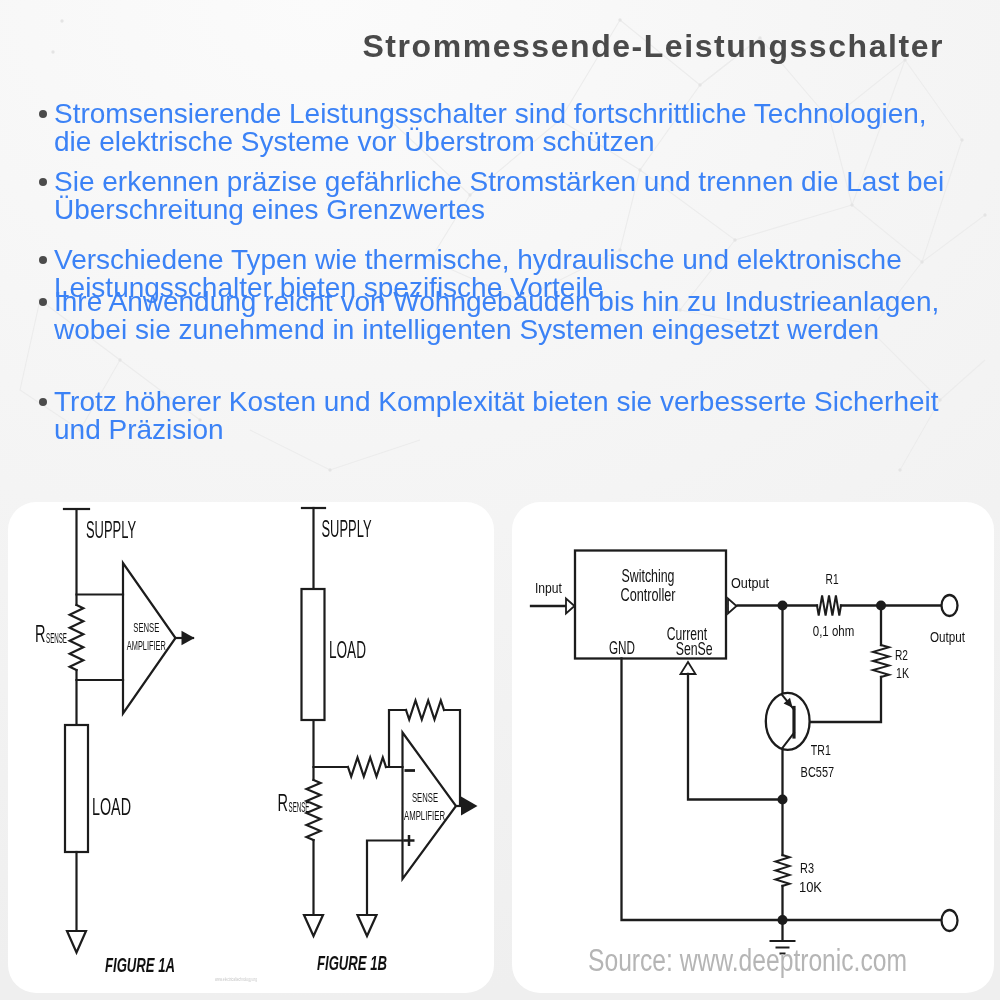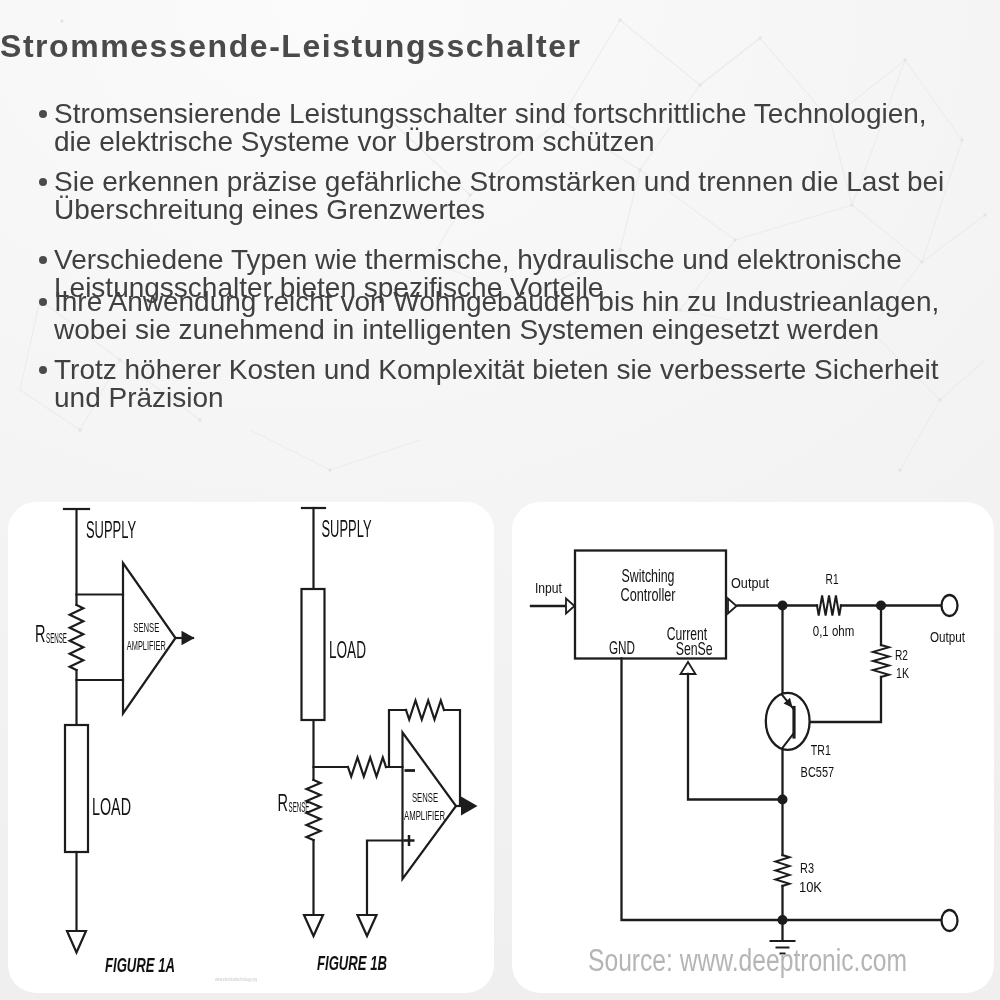--- a/index.html
+++ b/index.html
@@ -1,22 +1,22 @@
 <!DOCTYPE html>
 <html><head><meta charset="utf-8">
 <style>
   html,body{margin:0;padding:0;}
   body{width:1000px;height:1000px;overflow:hidden;position:relative;
        background:radial-gradient(ellipse 1300px 1000px at 32% 0%, #fbfbfb 0%, #f5f5f5 45%, #efefef 100%);
        font-family:"Liberation Sans",sans-serif;}
   .bg{position:absolute;left:0;top:0;}
-  h1{position:absolute;left:0;top:28px;width:944px;margin:0;text-align:left;
+  h1{position:absolute;left:0;top:28px;width:944px;margin:0;text-align:right;
      font-size:32px;font-weight:700;letter-spacing:1.55px;color:#4a4a4a;}
   .li{position:absolute;left:54px;width:930px;font-size:28px;line-height:28px;
-      color:#404040;letter-spacing:0px;}
+      color:#3b82f6;letter-spacing:0px;}
   .dot{position:absolute;left:-15px;top:10px;width:8px;height:8px;border-radius:50%;
        background:#4b4b4b;}
   .circ{position:absolute;left:0;top:0;}
 </style></head>
 <body>
 <svg class="bg" width="1000" height="1000">
     <path d="M620,20 L700,85 L760,38 L830,120 L905,60 L962,140" stroke="#ececec" stroke-width="1.1" fill="none"></path>
 <path d="M700,85 L640,170 L560,120 L620,20" stroke="#ececec" stroke-width="1.1" fill="none"></path>
 <path d="M830,120 L852,205 L922,262 L962,140" stroke="#ececec" stroke-width="1.1" fill="none"></path>
 <path d="M905,60 L852,205 M760,38 L700,85 M640,170 L735,240 L852,205" stroke="#ececec" stroke-width="1.1" fill="none"></path>
@@ -53,21 +53,21 @@
 <circle cx="900" cy="470" r="1.7" fill="#e4e4e4"></circle>
 <circle cx="53" cy="52" r="1.7" fill="#e4e4e4"></circle>
 <circle cx="62" cy="21" r="1.7" fill="#e4e4e4"></circle>
 <circle cx="61" cy="110" r="1.7" fill="#e4e4e4"></circle>
   </svg>
 <h1>Strommessende-Leistungsschalter</h1>
 <div class="li" style="top:100px"><span class="dot"></span>Stromsensierende Leistungsschalter sind fortschrittliche Technologien,<br>die elektrische Systeme vor Überstrom schützen</div>
 <div class="li" style="top:168px"><span class="dot"></span>Sie erkennen präzise gefährliche Stromstärken und trennen die Last bei<br>Überschreitung eines Grenzwertes</div>
 <div class="li" style="top:246px"><span class="dot"></span>Verschiedene Typen wie thermische, hydraulische und elektronische<br>Leistungsschalter bieten spezifische Vorteile</div>
 <div class="li" style="top:288px"><span class="dot"></span>Ihre Anwendung reicht von Wohngebäuden bis hin zu Industrieanlagen,<br>wobei sie zunehmend in intelligenten Systemen eingesetzt werden</div>
-<div class="li" style="top:356px"><span class="dot"></span>Trotz höherer Kosten und Komplexität bieten sie verbesserte Sicherheit<br>und Präzision</div>
+<div class="li" style="top:388px"><span class="dot"></span>Trotz höherer Kosten und Komplexität bieten sie verbesserte Sicherheit<br>und Präzision</div>
 <svg class="circ" width="1000" height="1000">
 <rect x="8" y="502" width="486" height="491" rx="28" fill="#ffffff"></rect>
 <rect x="512" y="502" width="482" height="491" rx="28" fill="#ffffff"></rect>
 <g stroke="#1c1c1c" stroke-width="2.2" fill="none" stroke-linecap="square">
 <path d="M64 509 H89"></path>
 <path d="M76.5 509 V605 M76.5 670 V725"></path>
 <path d="M76.5 594.5 H123 M76.5 680 H123"></path>
 <polyline points="76.5,605 83.3,608.2 69.7,614.8 83.3,621.2 69.7,627.8 83.3,634.2 69.7,640.8 83.3,647.2 69.7,653.8 83.3,660.2 69.7,666.8 76.5,670"></polyline>
 <path d="M123 563 L123 713.5 L175.5 638 Z"></path>
 <path d="M175.5 638 H193"></path>

